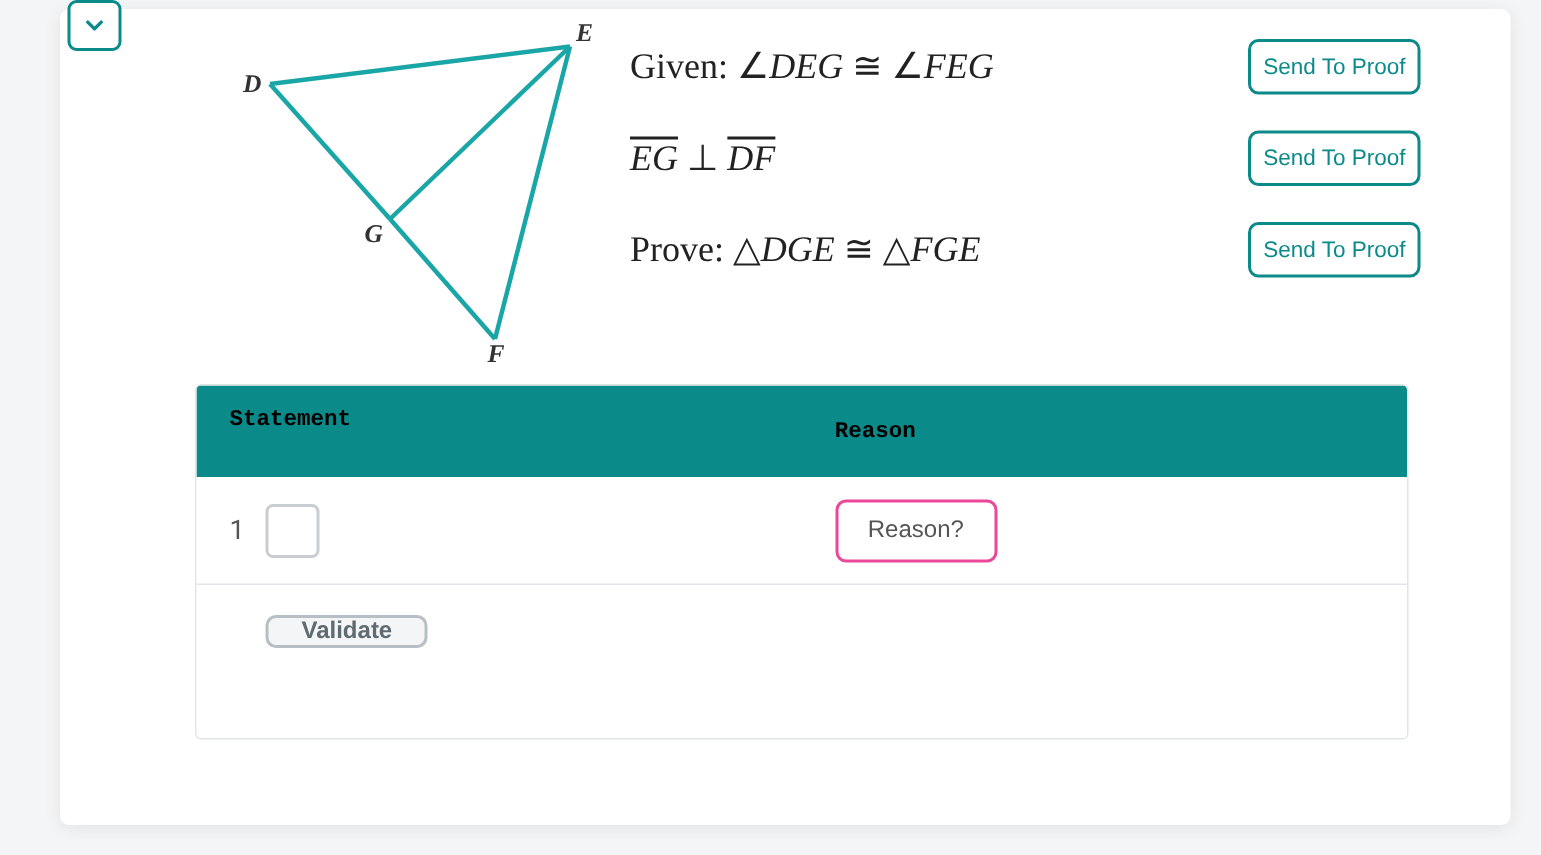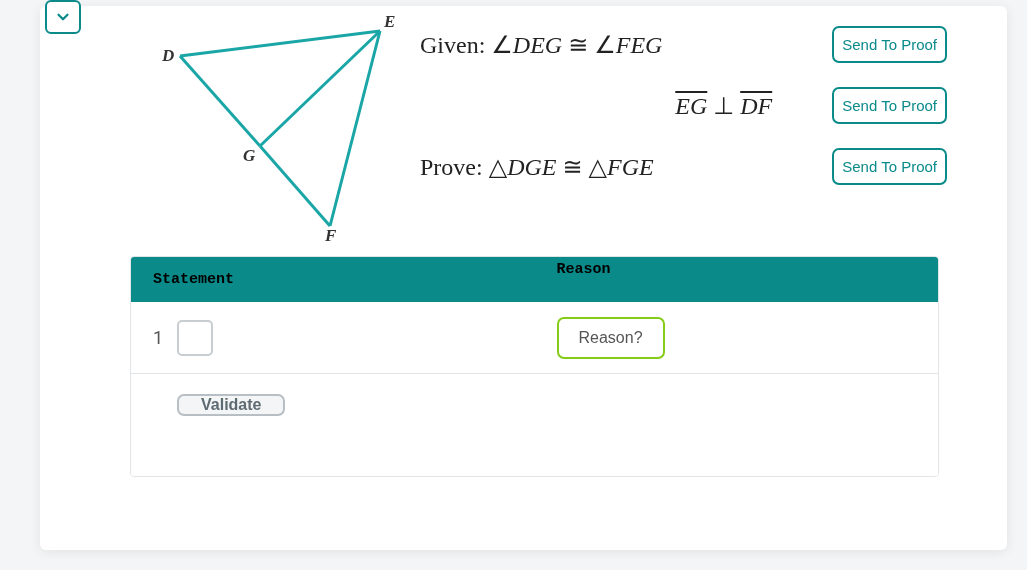--- a/index.html
+++ b/index.html
@@ -107,21 +107,21 @@
       display: flex;
       font-size: 15px;
       font-weight: 600;
       font-family: Liberation Mono, monospace;
     }
     .th-statement {
       padding: 14px 22px;
       width: 50%;
     }
     .th-reason {
-      padding: 4px 22px;
+      padding: 22px 22px;
       width: 50%;
     }
     .table-row {
       display: flex;
       border-bottom: 1px solid #e1e5e8;
       background: #fff;
       min-height: 72px;
       align-items: center;
     }
     .td-statement {
@@ -140,21 +140,21 @@
       font-size: 18px;
     }
     .stmt-input {
       width: 36px;
       height: 36px;
       border: 2px solid #c7cdd1;
       border-radius: 5px;
       background: #fff;
     }
     .reason-btn {
-      border: 2px solid #84cc16;
+      border: 2px solid #ec4899;
       background: #fff;
       color: #555;
       padding: 10px 20px;
       border-radius: 7px;
       font-size: 16px;
       font-weight: 500;
       cursor: pointer;
     }
     .validate-row {
       padding: 20px 22px 60px 46px;
@@ -205,21 +205,21 @@
         <div class="statement-row">
           <div class="statement-text">
             <span>Given: </span><span class="math-sym">∠</span><i>DEG</i>
             <span class="math-sym"> ≅ </span>
             <span class="math-sym">∠</span><i>FEG</i>
           </div>
           <button class="send-btn">Send To Proof</button>
         </div>
 
         <div class="statement-row">
-          <div class="statement-text" style="text-align:right; padding-right:40px;">
+          <div class="statement-text" style="text-align:left; padding-right:40px;">
             <span class="overline"><i>EG</i></span>
             <span class="math-sym"> ⊥ </span>
             <span class="overline"><i>DF</i></span>
           </div>
           <button class="send-btn">Send To Proof</button>
         </div>
 
         <div class="statement-row">
           <div class="statement-text">
             <span>Prove: </span><span class="math-sym">△</span><i>DGE</i>

